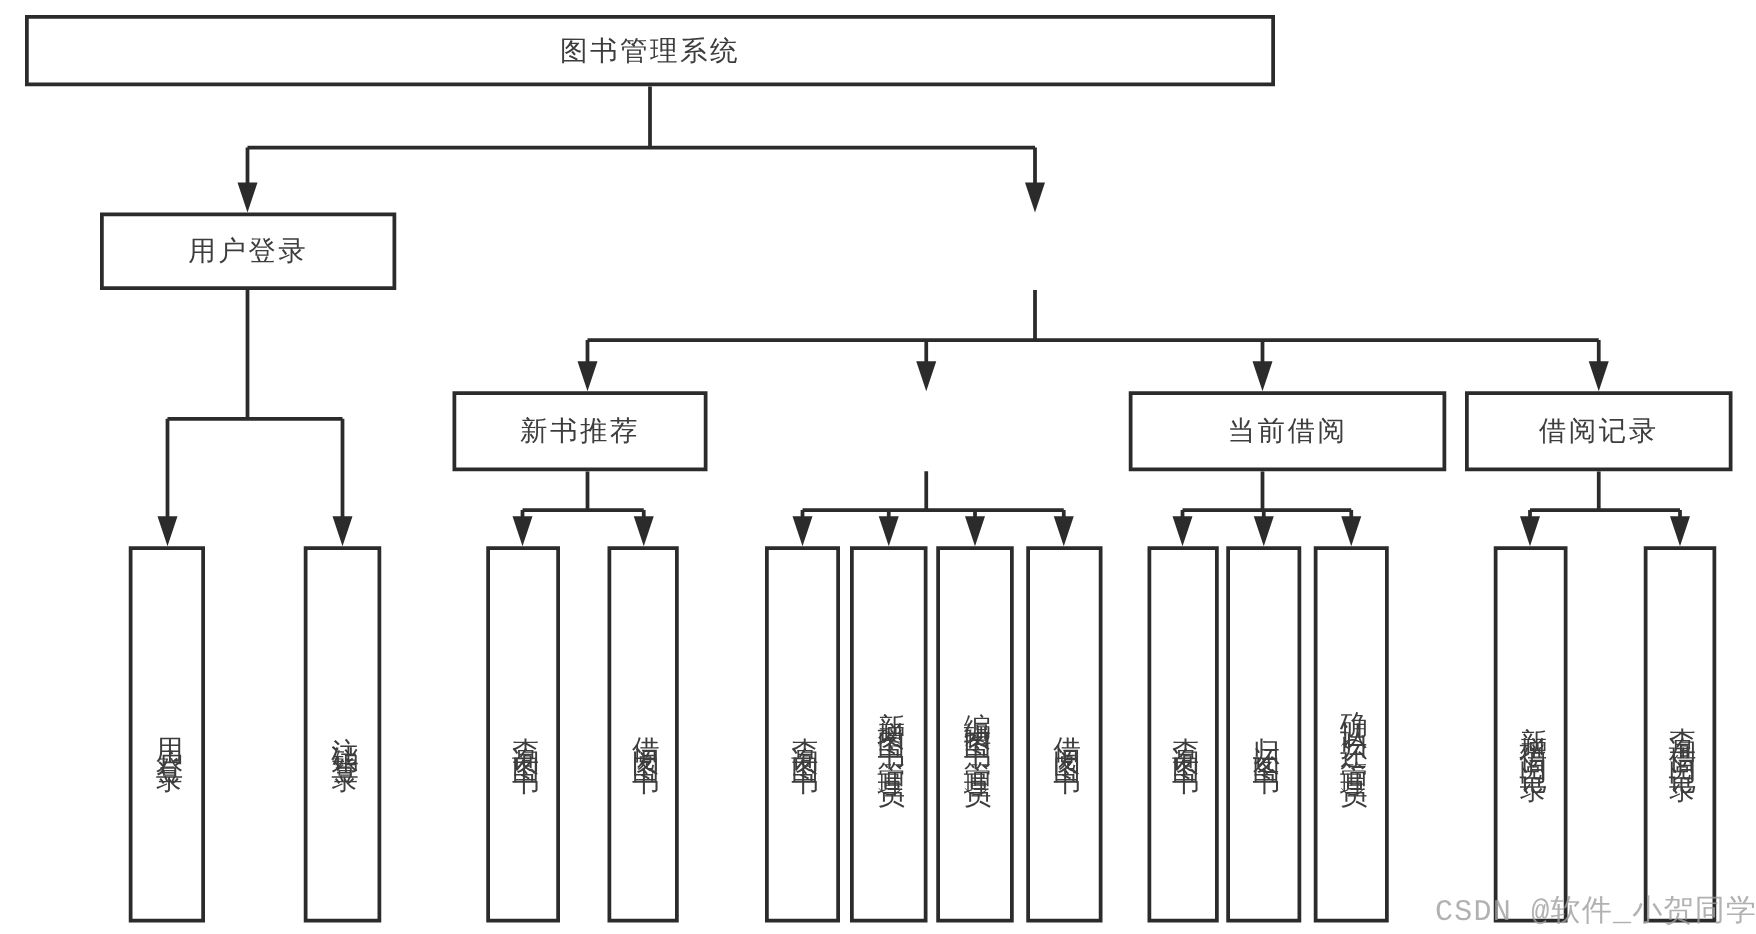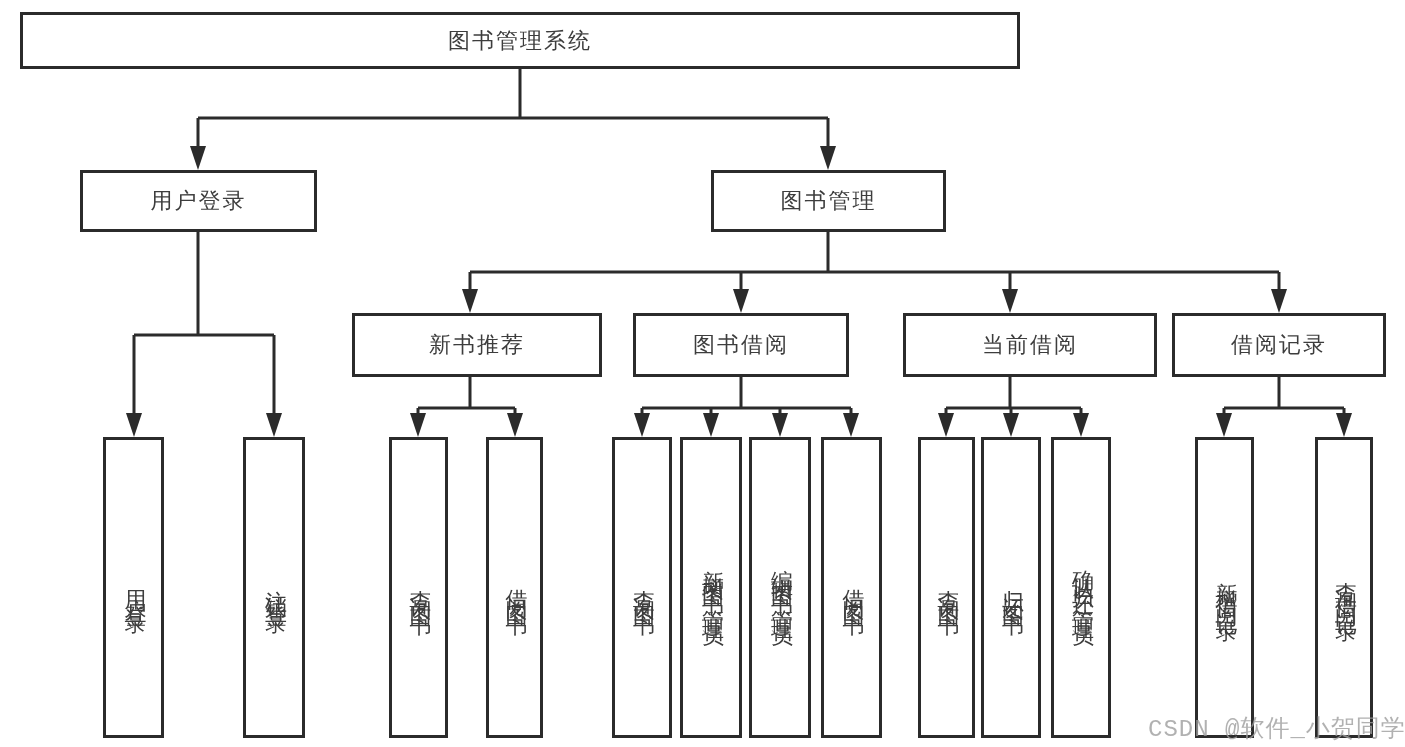--- a/index.html
+++ b/index.html
@@ -99,29 +99,23 @@
     </g>
   </svg>
 
   <div class="box" style="left:20px; top:12px; width:1000px; height:57px;">
     <span class="lbl">图书管理系统</span>
   </div>
 
   <div class="box" style="left:80px; top:170px; width:237px; height:62px;">
     <span class="lbl">用户登录</span>
   </div>
-  <div class="box" style="left:711px; top:170px; width:235px; height:62px;">
-    <span class="lbl">图书管理</span>
-  </div>
 
-  <div class="box" style="left:352px; top:313px; width:250px; height:64px;">
+  <div class="box" style="left:362px; top:313px; width:204px; height:64px;">
     <span class="lbl">新书推荐</span>
-  </div>
-  <div class="box" style="left:633px; top:313px; width:216px; height:64px;">
-    <span class="lbl">图书借阅</span>
   </div>
   <div class="box" style="left:903px; top:313px; width:254px; height:64px;">
     <span class="lbl">当前借阅</span>
   </div>
   <div class="box" style="left:1172px; top:313px; width:214px; height:64px;">
     <span class="lbl">借阅记录</span>
   </div>
 
   <div class="box vbox" style="left:103px; top:437px; width:61px; height:301px;">
     <span class="lbl">用户登录</span>

